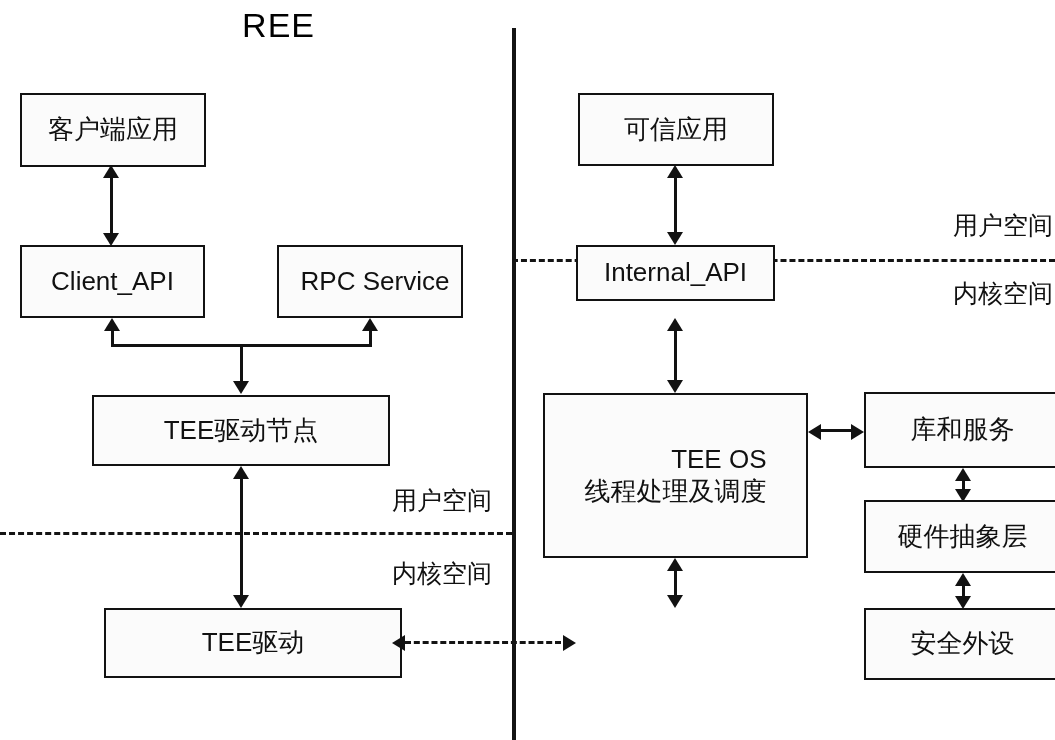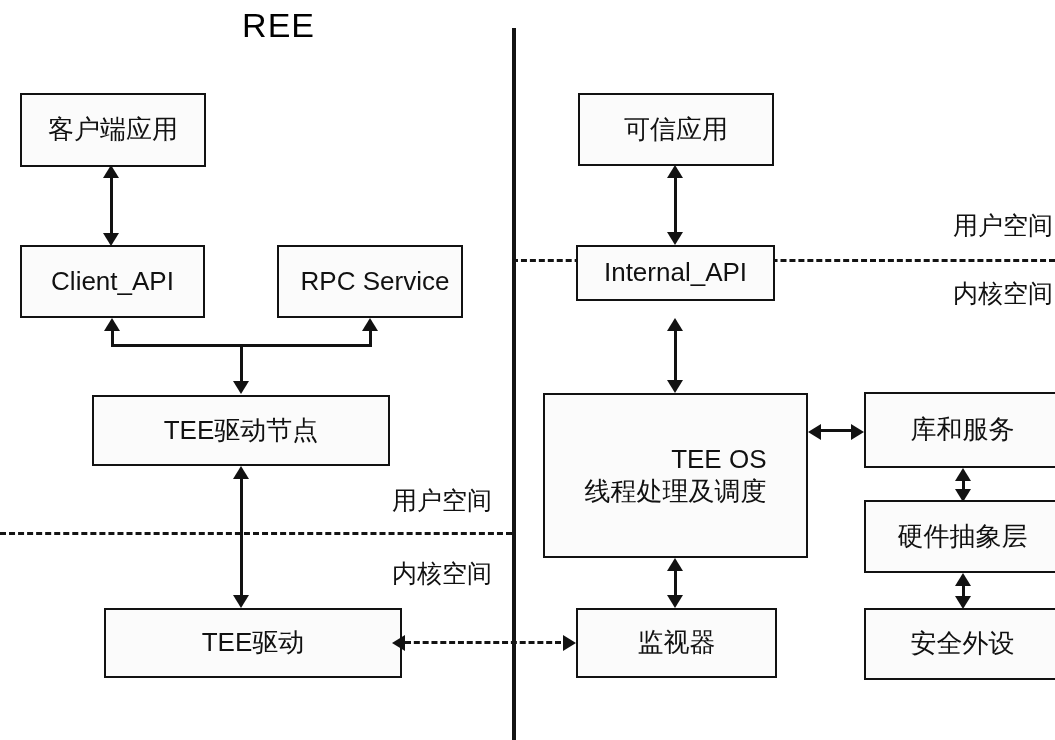--- a/index.html
+++ b/index.html
@@ -182,21 +182,20 @@
 线程处理及调度</div>
 
   <div class="hline" style="left:820px; top:429px; width:32px;"></div>
   <div class="arrow-left" style="left:808px; top:424px;"></div>
   <div class="arrow-right" style="left:851px; top:424px;"></div>
 
   <div class="vline" style="left:674px; top:570px; height:27px;"></div>
   <div class="arrow-up" style="left:667px; top:558px;"></div>
   <div class="arrow-down" style="left:667px; top:595px;"></div>
 
-  <div class="box" style="left:576px; top:608px; width:201px; height:70px;">监视器</div>
 
   <div class="box clipped-right" style="left:864px; top:392px; width:195px; height:76px;">库和服务</div>
 
   <div class="vline" style="left:962px; top:480px; height:14px;"></div>
   <div class="arrow-up" style="left:955px; top:468px;"></div>
   <div class="arrow-down" style="left:955px; top:489px;"></div>
 
   <div class="box clipped-right" style="left:864px; top:500px; width:195px; height:73px;">硬件抽象层</div>
 
   <div class="vline" style="left:962px; top:585px; height:14px;"></div>

